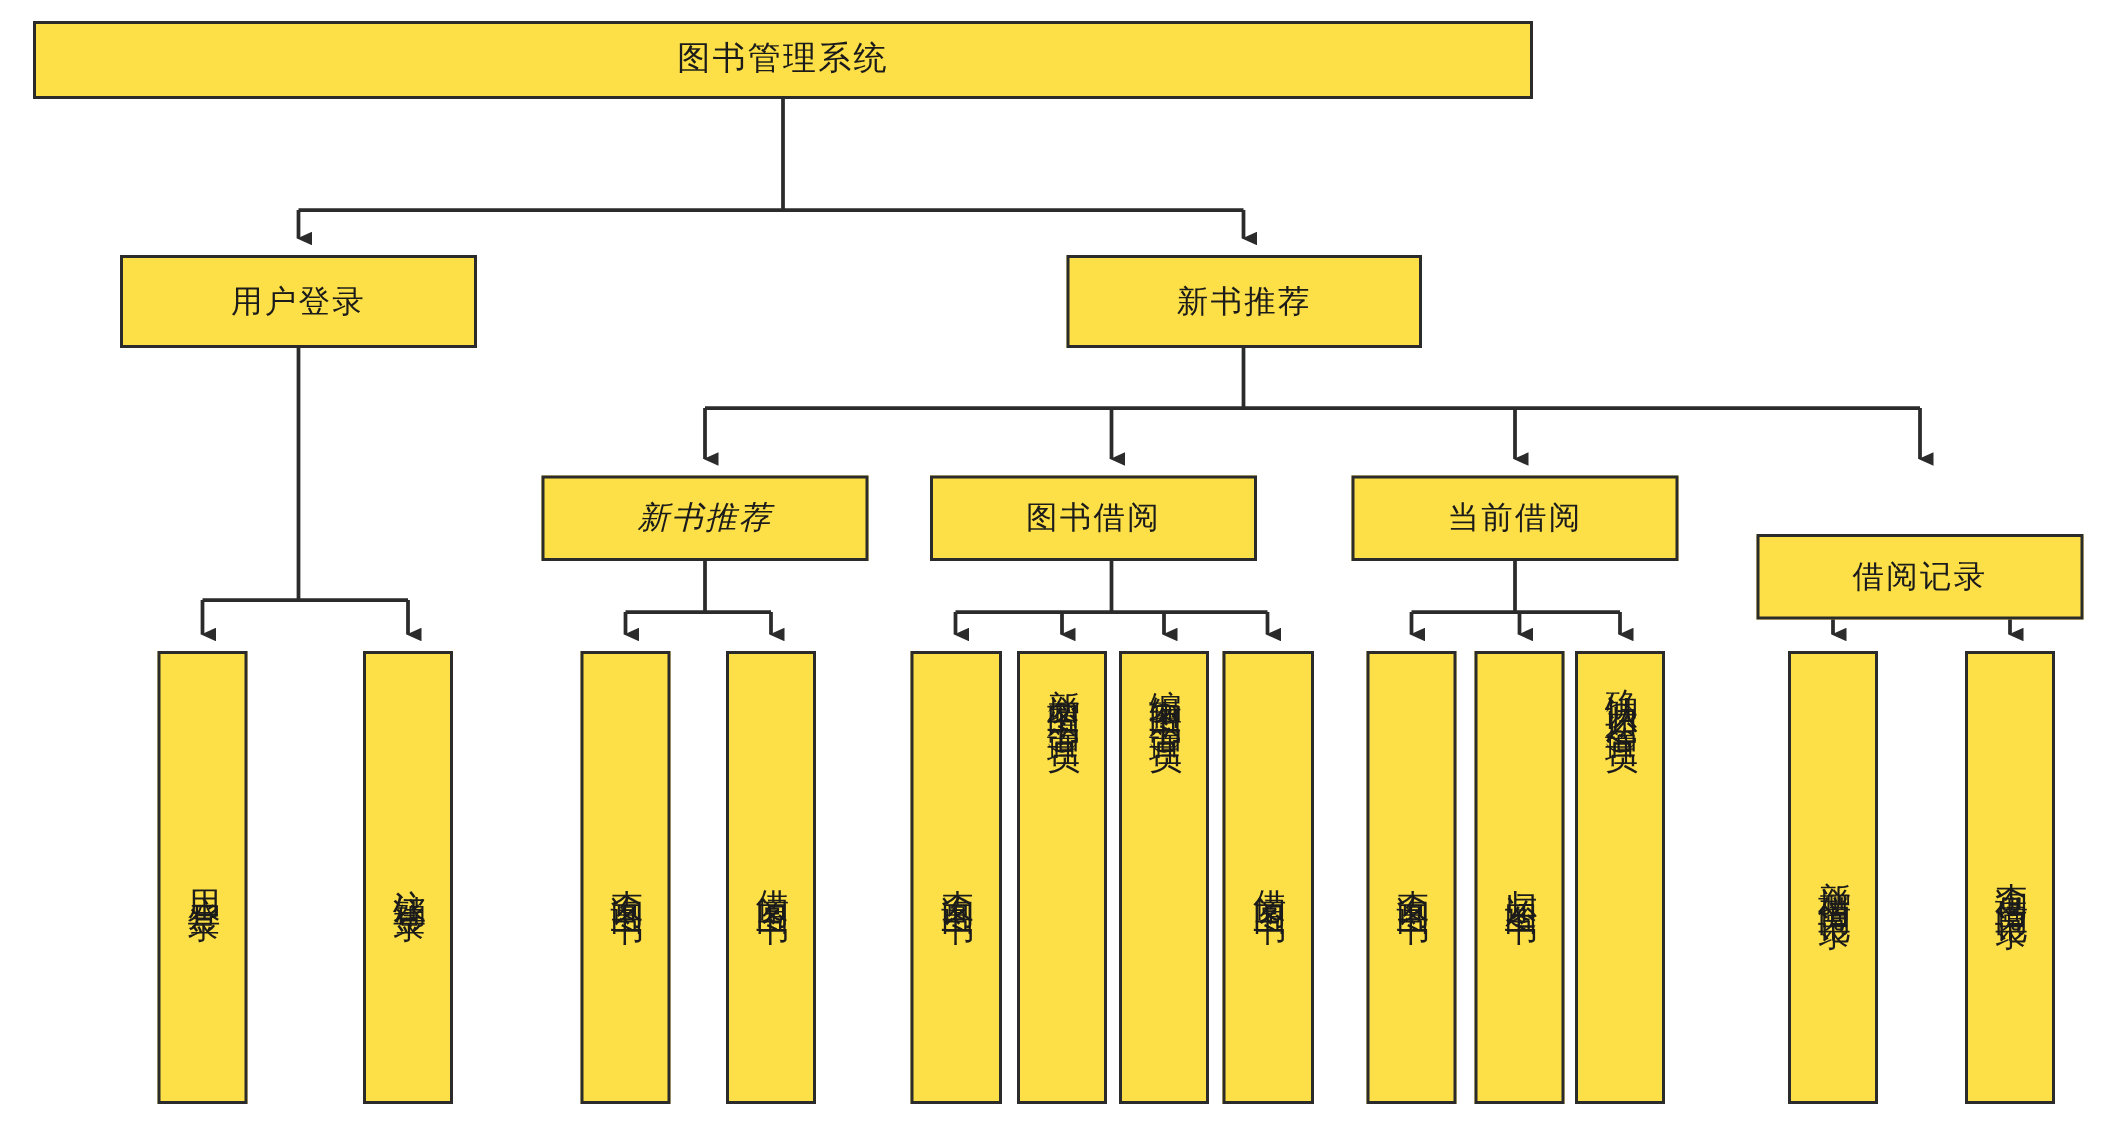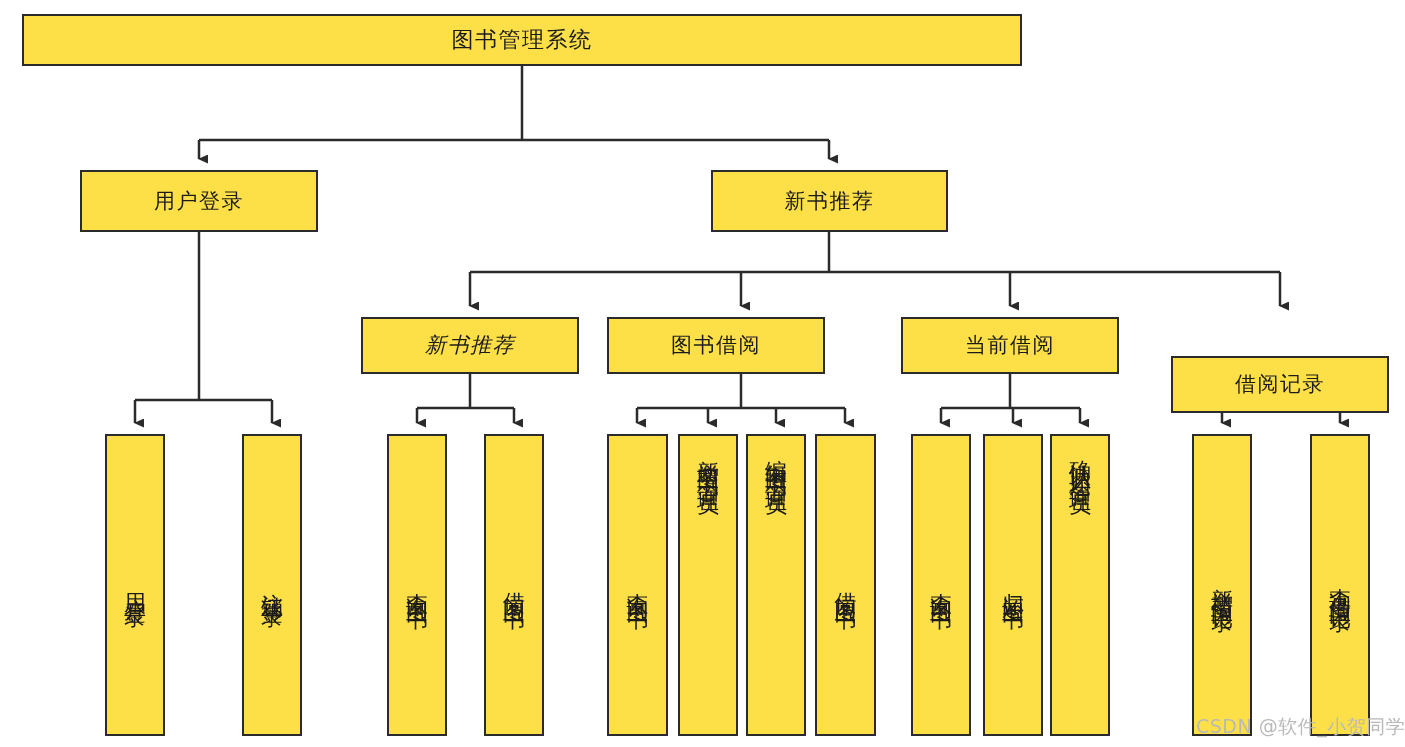--- a/index.html
+++ b/index.html
@@ -129,21 +129,21 @@
       </div>
       <div class="node horiz" style="left: 80px; top: 170px; width: 238px; height: 62px;">
         <span class="label">用户登录</span>
       </div>
       <div class="node horiz" style="left: 711px; top: 170px; width: 237px; height: 62px;">
         <span class="label">新书推荐</span>
       </div>
       <div class="node horiz" style="left: 361px; top: 317px; width: 218px; height: 57px; font-style: italic;">
         <span class="label">新书推荐</span>
       </div>
-      <div class="node horiz" style="left: 607px; top: 317px; width: 218px; height: 57px;">
+      <div class="node horiz" style="left: 620px; top: 317px; width: 218px; height: 57px;">
         <span class="label">图书借阅</span>
       </div>
       <div class="node horiz" style="left: 901px; top: 317px; width: 218px; height: 57px; font-family: Liberation Serif, serif;">
         <span class="label">当前借阅</span>
       </div>
       <div class="node horiz" style="left: 1171px; top: 317px; width: 218px; height: 57px; margin-top: 39px;">
         <span class="label">借阅记录</span>
       </div>
       <div class="node leaf centered" style="left: 105px; top: 434px; width: 60px; height: 302px;">
         <span class="label">用户登录</span>
@@ -179,15 +179,14 @@
         <span class="label">确认归还（管理员）</span>
       </div>
       <div class="node leaf centered" style="left: 1192px; top: 434px; width: 60px; height: 302px;">
         <span class="label">新增借阅记录</span>
       </div>
       <div class="node leaf centered" style="left: 1310px; top: 434px; width: 60px; height: 302px;">
         <span class="label">查询借阅记录</span>
       </div>
     </div>
 
-  <div class="watermark" style="left: 1196px; top: 714px; color: rgb(185, 185, 185);">CSDN @软件_小贺同学</div>
 
 </div>
 
 </body></html>

